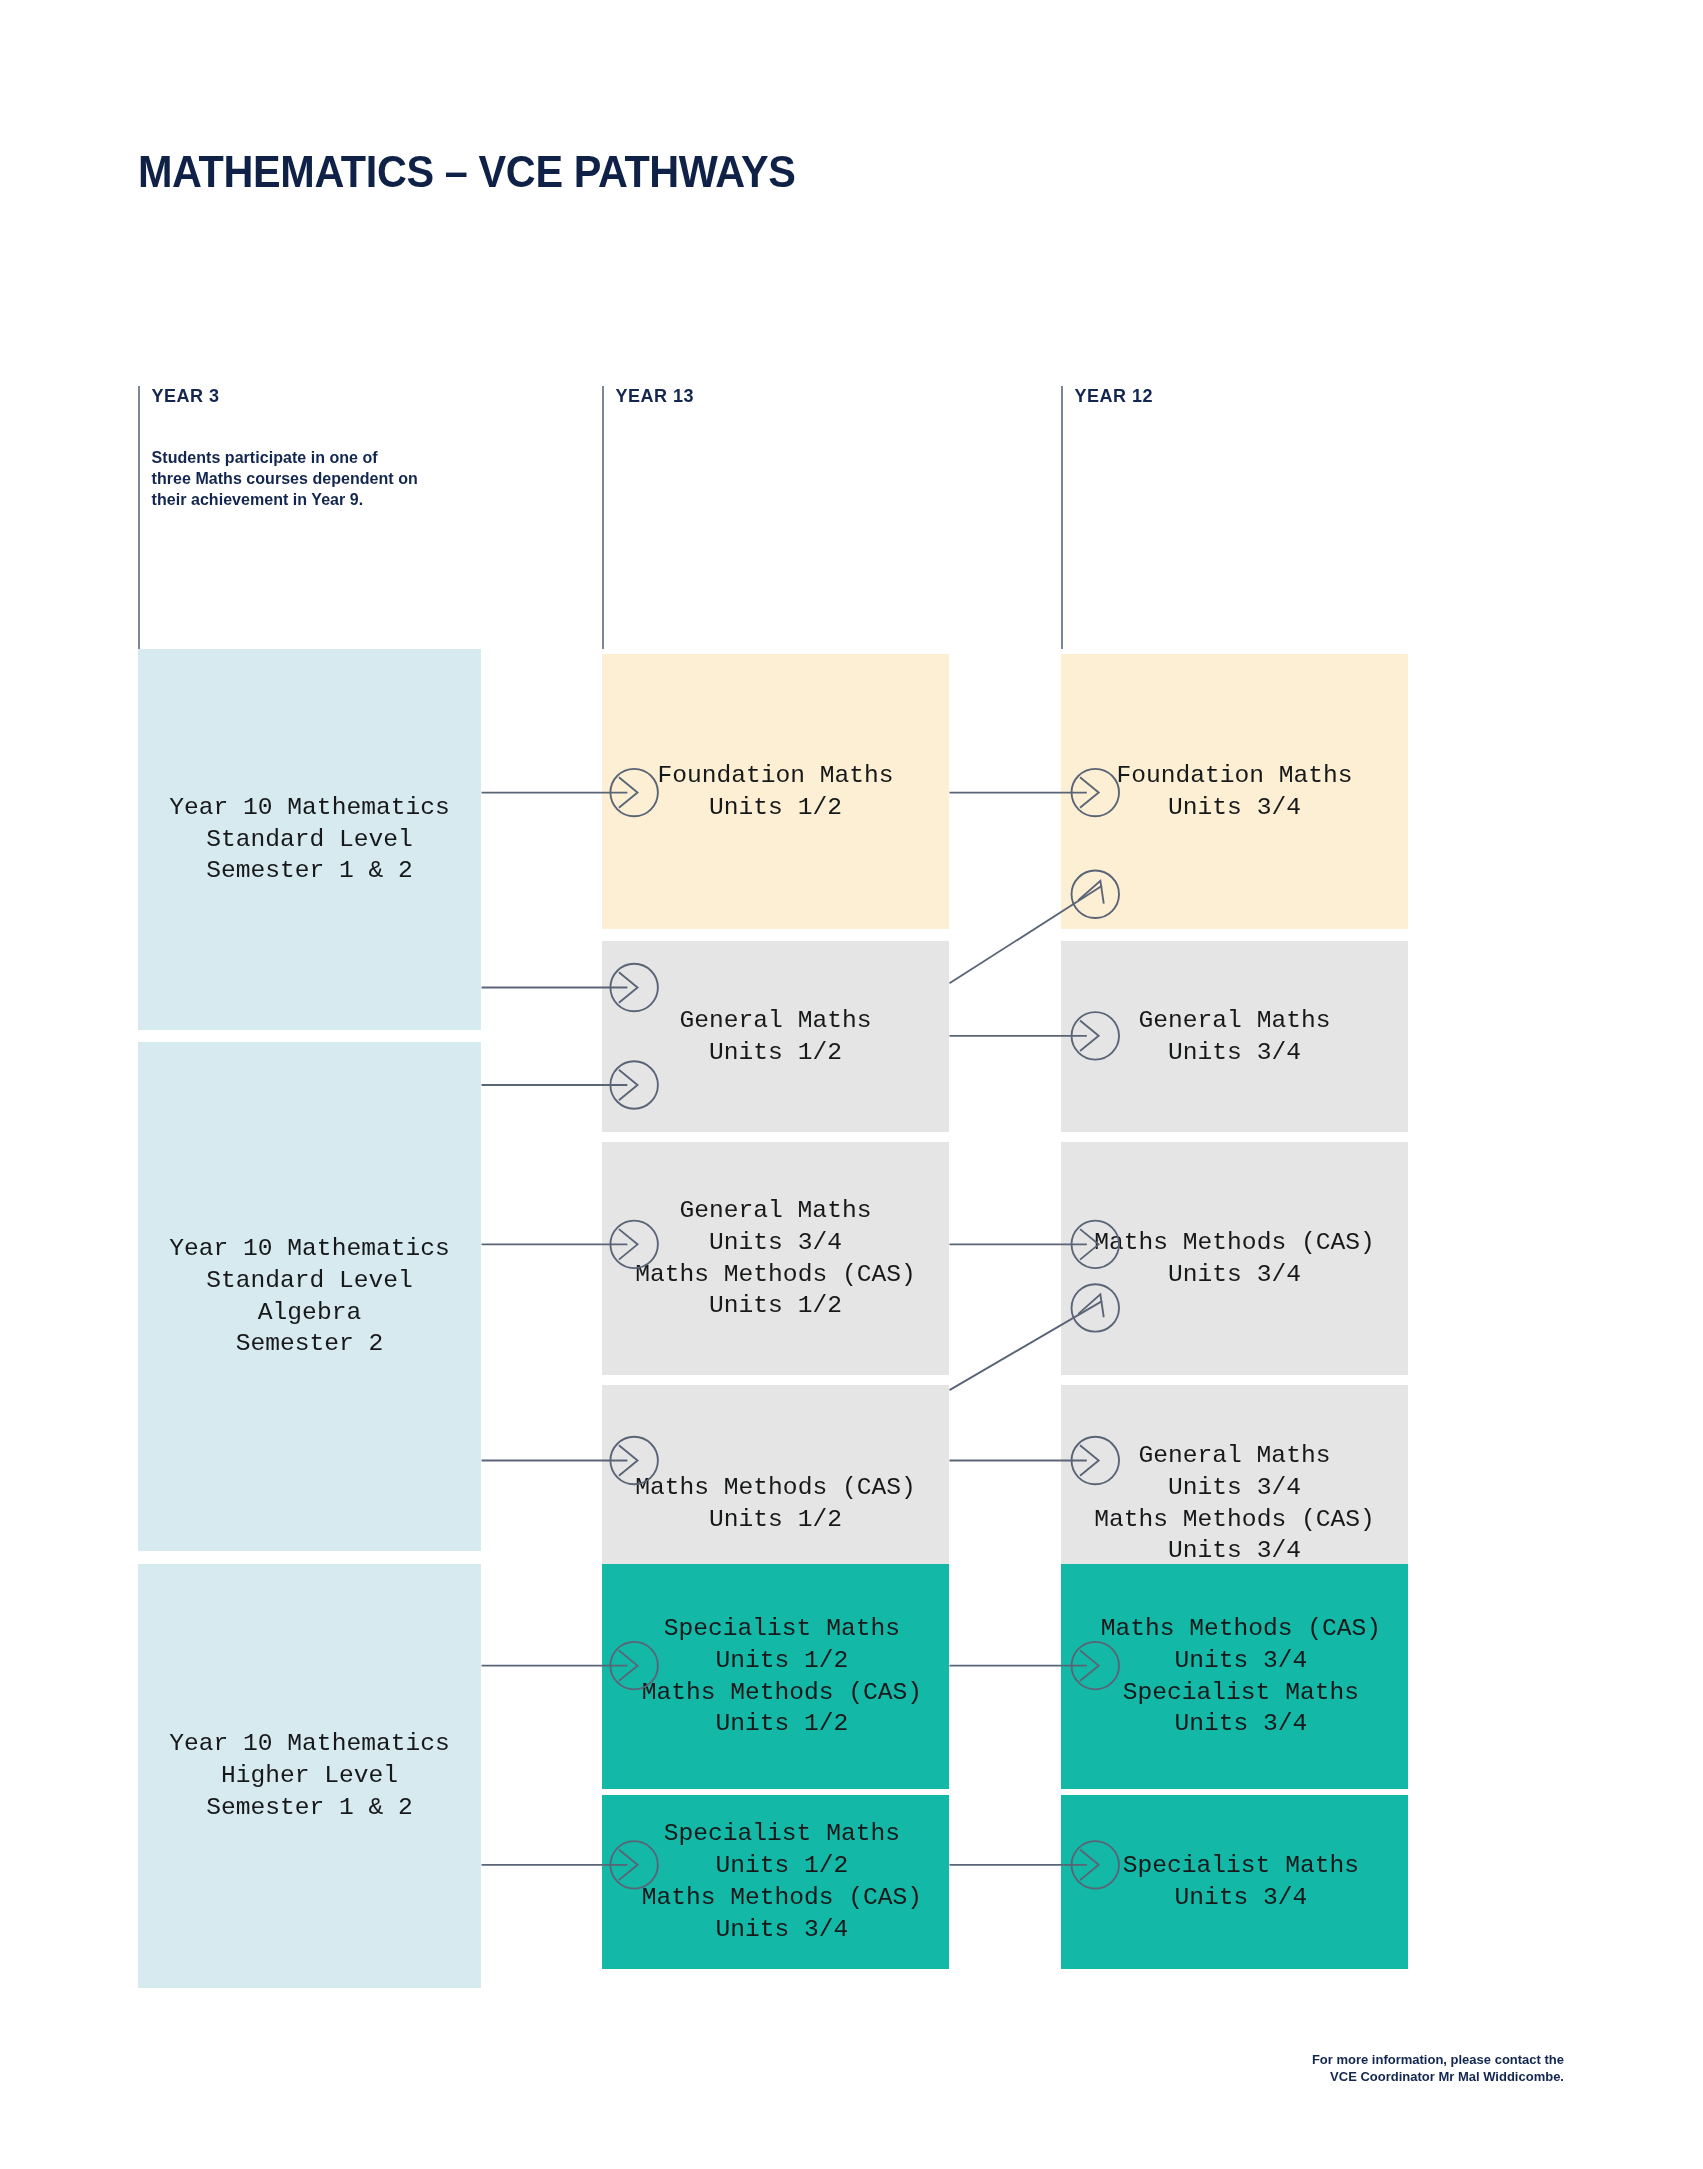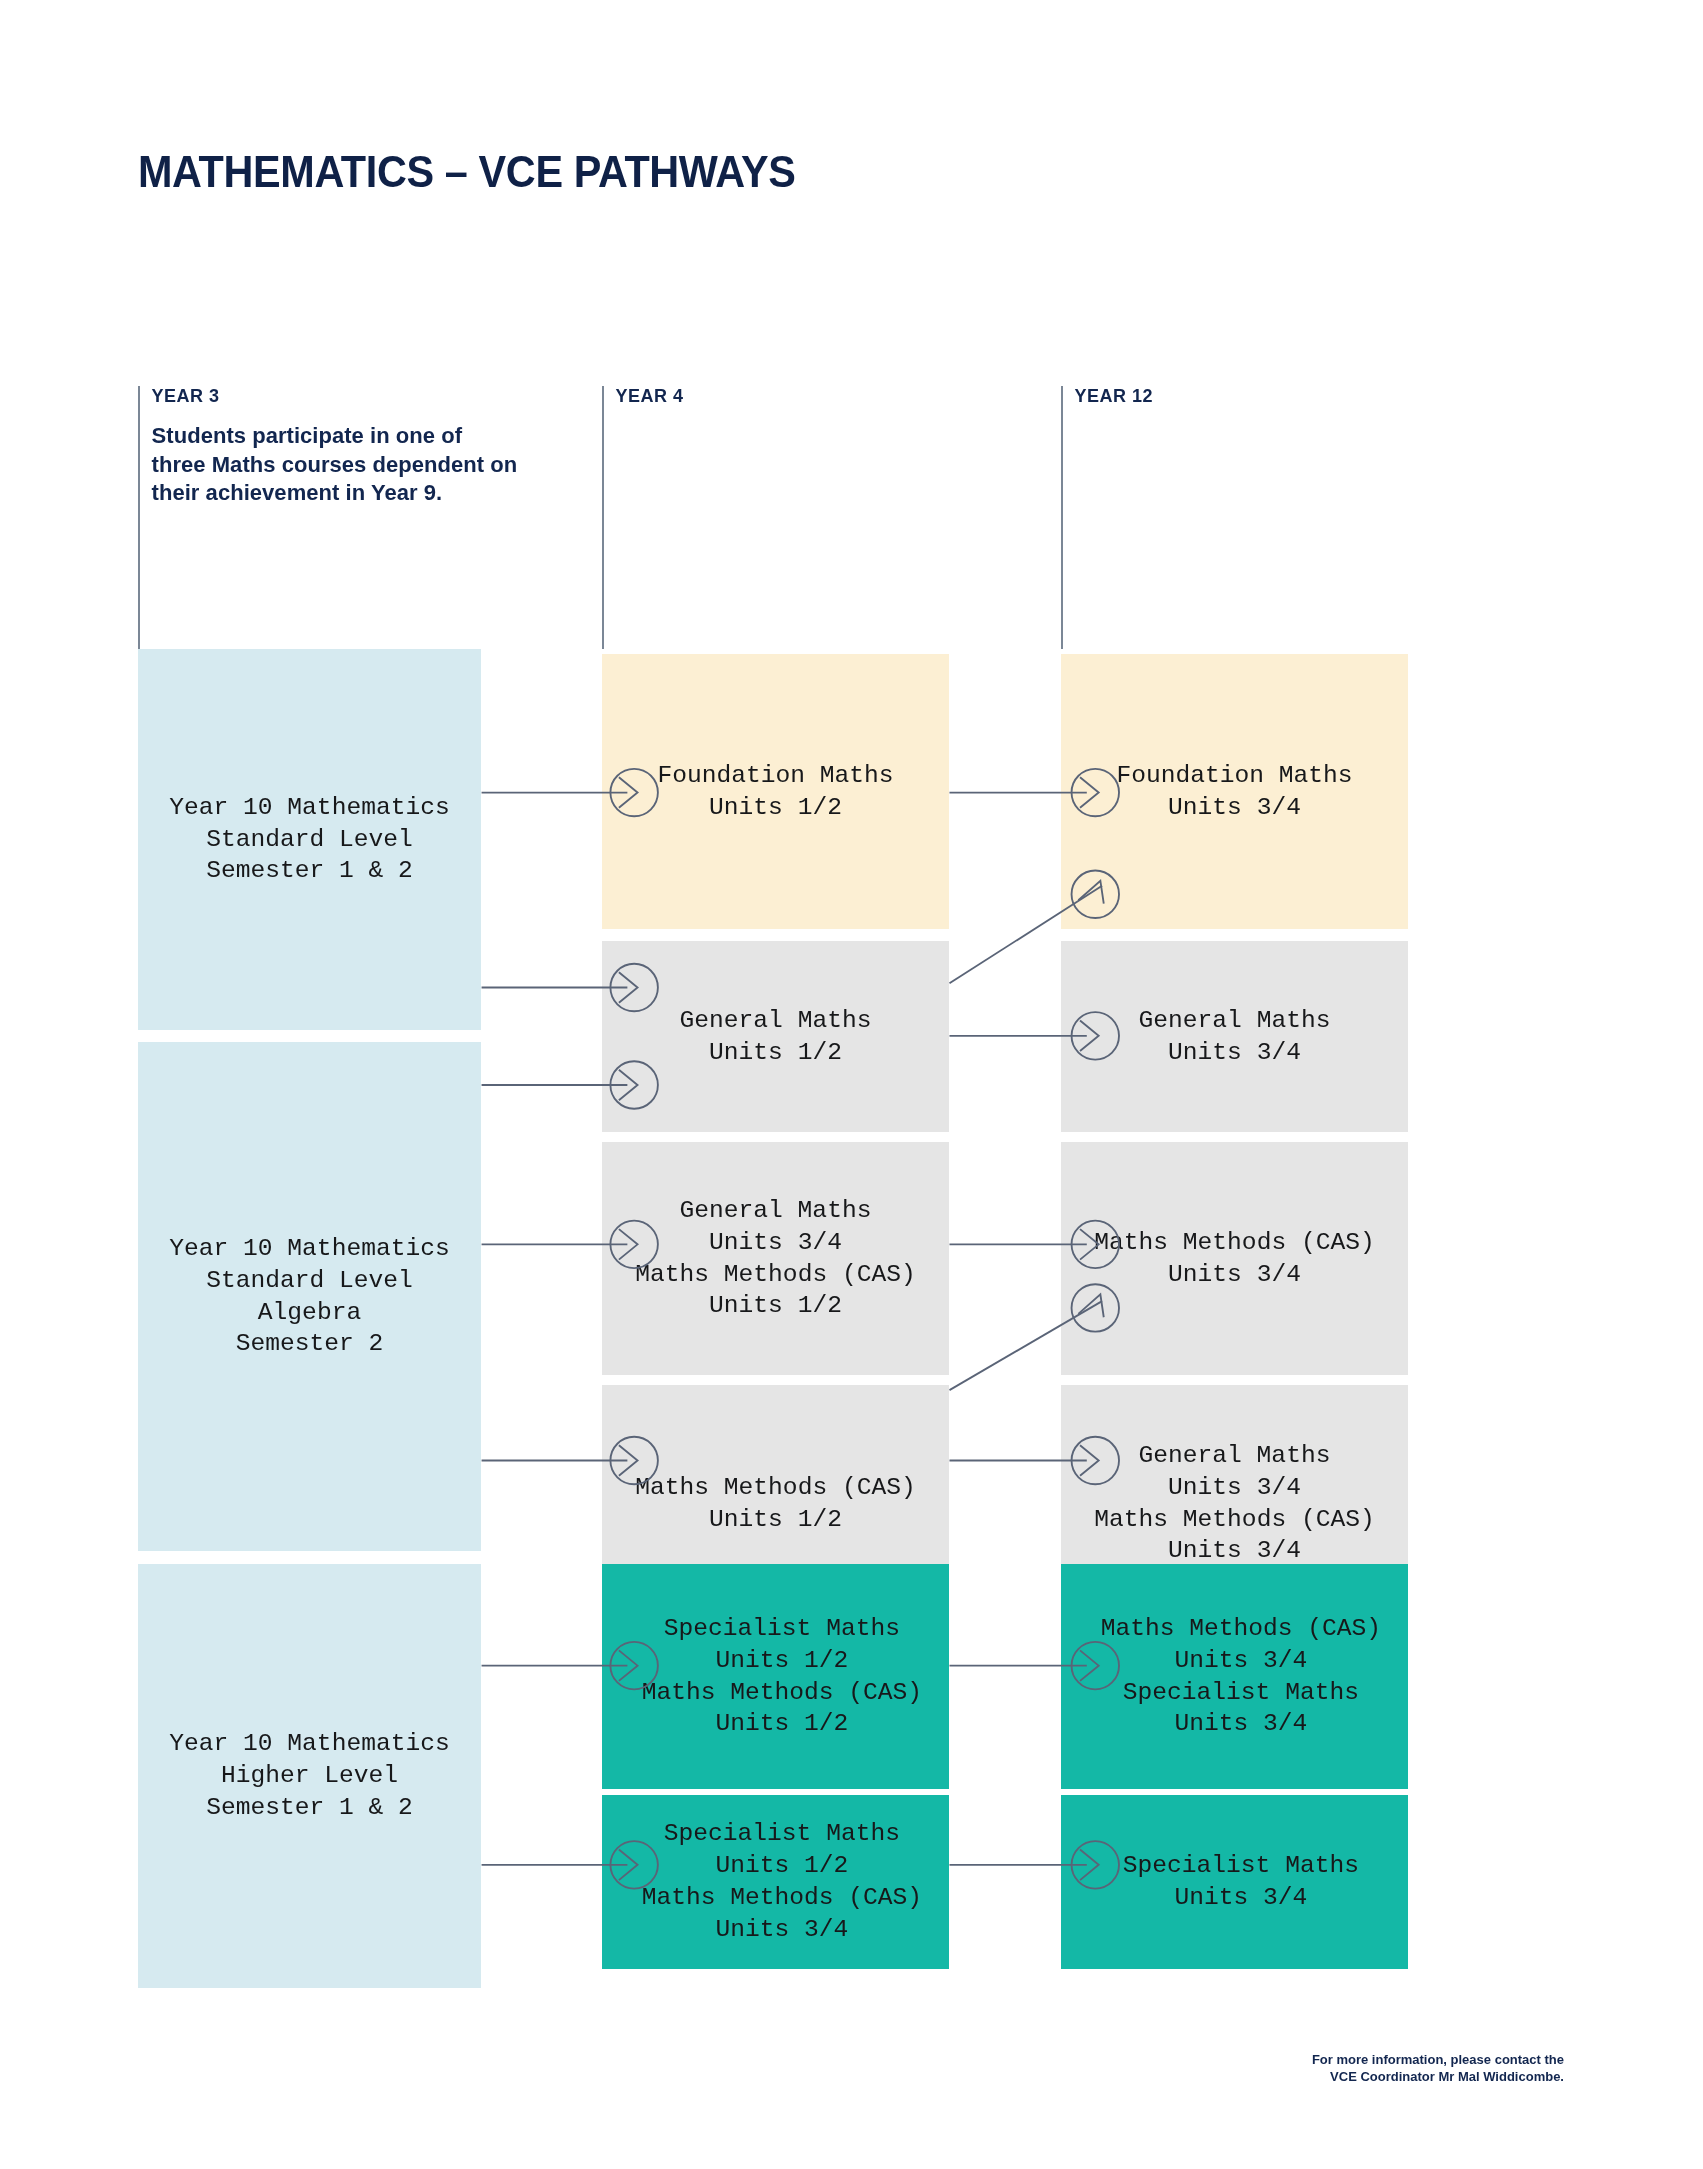--- a/index.html
+++ b/index.html
@@ -47,22 +47,22 @@
     left: 13.6px;
     top: 0px;
     font-size: 18px;
     font-weight: bold;
     letter-spacing: 0.5px;
     white-space: nowrap;
   }
   .col-head .blurb {
     position: absolute;
     left: 13.6px;
-    top: 36px;
-    font-size: 22px;
+    top: 62px;
+    font-size: 16px;
     font-weight: bold;
     line-height: 1.30;
     letter-spacing: 0.04px;
     white-space: pre-line;
   }
 
   
   .fbox {
     position: absolute;
     box-sizing: border-box;
@@ -111,21 +111,21 @@
 <div class="col-head" style="left:138px; top:386px; width:458px; height:263px;">
   <div class="rule" style="height:263px;"></div>
   <div class="label">YEAR 3</div>
   <div class="blurb">Students participate in one of
 three Maths courses dependent on
 their achievement in Year 9.</div>
 </div>
 
 <div class="col-head" style="left:602px; top:386px; width:441px; height:263px;">
   <div class="rule" style="height:263px;"></div>
-  <div class="label">YEAR 4</div>
+  <div class="label">YEAR 13</div>
 </div>
 
 <div class="col-head" style="left:1061px; top:386px; width:390px; height:263px;">
   <div class="rule" style="height:263px;"></div>
   <div class="label">YEAR 12</div>
   <div class="blurb"></div>
 </div>
 
 <div class="page-title">MATHEMATICS – VCE PATHWAYS</div>
 

